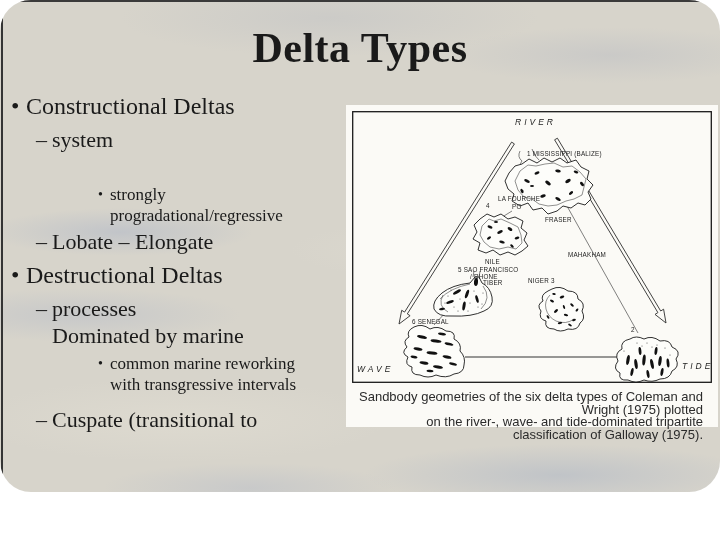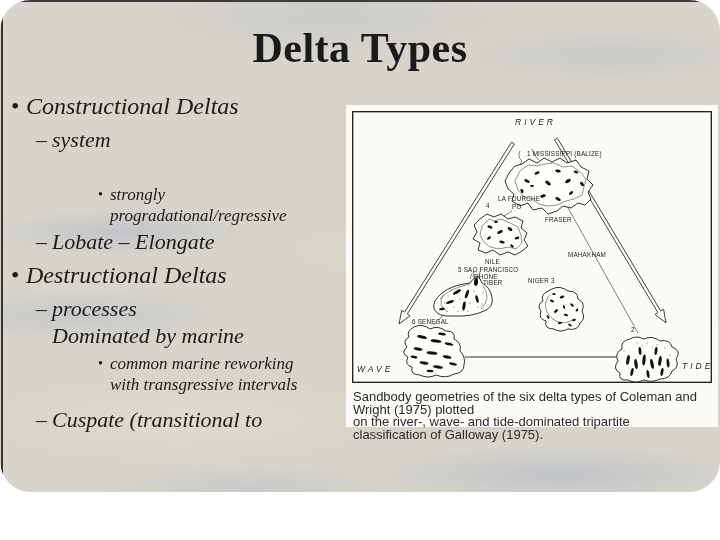--- a/index.html
+++ b/index.html
@@ -18,29 +18,29 @@
       radial-gradient(ellipse 300px 60px at 180px 420px, rgba(228,224,212,.50), transparent 70%),
       radial-gradient(ellipse 200px 50px at 650px 350px, rgba(222,218,206,.45), transparent 70%);
     color:#1a1a1a;border-radius:31px;}
   .edge-left{position:absolute;left:1px;top:0;width:2px;height:540px;background:#343434;}
   .edge-top{position:absolute;left:0;top:0;width:720px;height:2px;background:#3a3a3a;}
   .title{position:absolute;left:0;top:24px;width:720px;text-align:center;
     font-size:42px;font-weight:bold;letter-spacing:0.5px;}
   .brow{position:absolute;left:0;width:352px;}
   .brow .mk{position:absolute;top:0;}
   .brow .tx{position:absolute;top:0;}
-  .brow .tx span{display:block;font-style:italic;}
+  .brow .tx span{display:block;}
   .lv1{font-size:24px;line-height:28px;}
   .lv1 .mk{left:11px;}  .lv1 .tx{left:26px;width:320px;}
   .lv2{font-size:22px;line-height:27px;}
   .lv2 .mk{left:36px;}  .lv2 .tx{left:52px;width:300px;}
   .lv3{font-size:17px;line-height:21px;}
   .lv3 .mk{left:98px;font-size:14px;}  .lv3 .tx{left:110px;width:250px;}
   .scan{position:absolute;left:346px;top:105px;width:372px;height:322px;
-    background:#fbfaf6;}
+    background:#fbfaf6;text-align:right;}
   .frame{position:absolute;left:6px;top:6px;width:360px;height:272px;}
   .caption{position:absolute;left:7px;top:286px;width:350px;
     font-family:"Liberation Sans", sans-serif;font-size:13px;line-height:12.5px;
     color:#2b2b2b;}
   .footerfile{position:absolute;left:63px;top:515px;
     font-family:Liberation Sans, sans-serif;font-style:italic;
     font-size:13px;color:#1f1f1f;}
   .pagenum{position:absolute;left:686px;top:496px;width:20px;text-align:center;
     font-size:15px;color:#1a1a1a;}
   svg text{font-family:"Liberation Sans", sans-serif;fill:#1c1c1c;}

